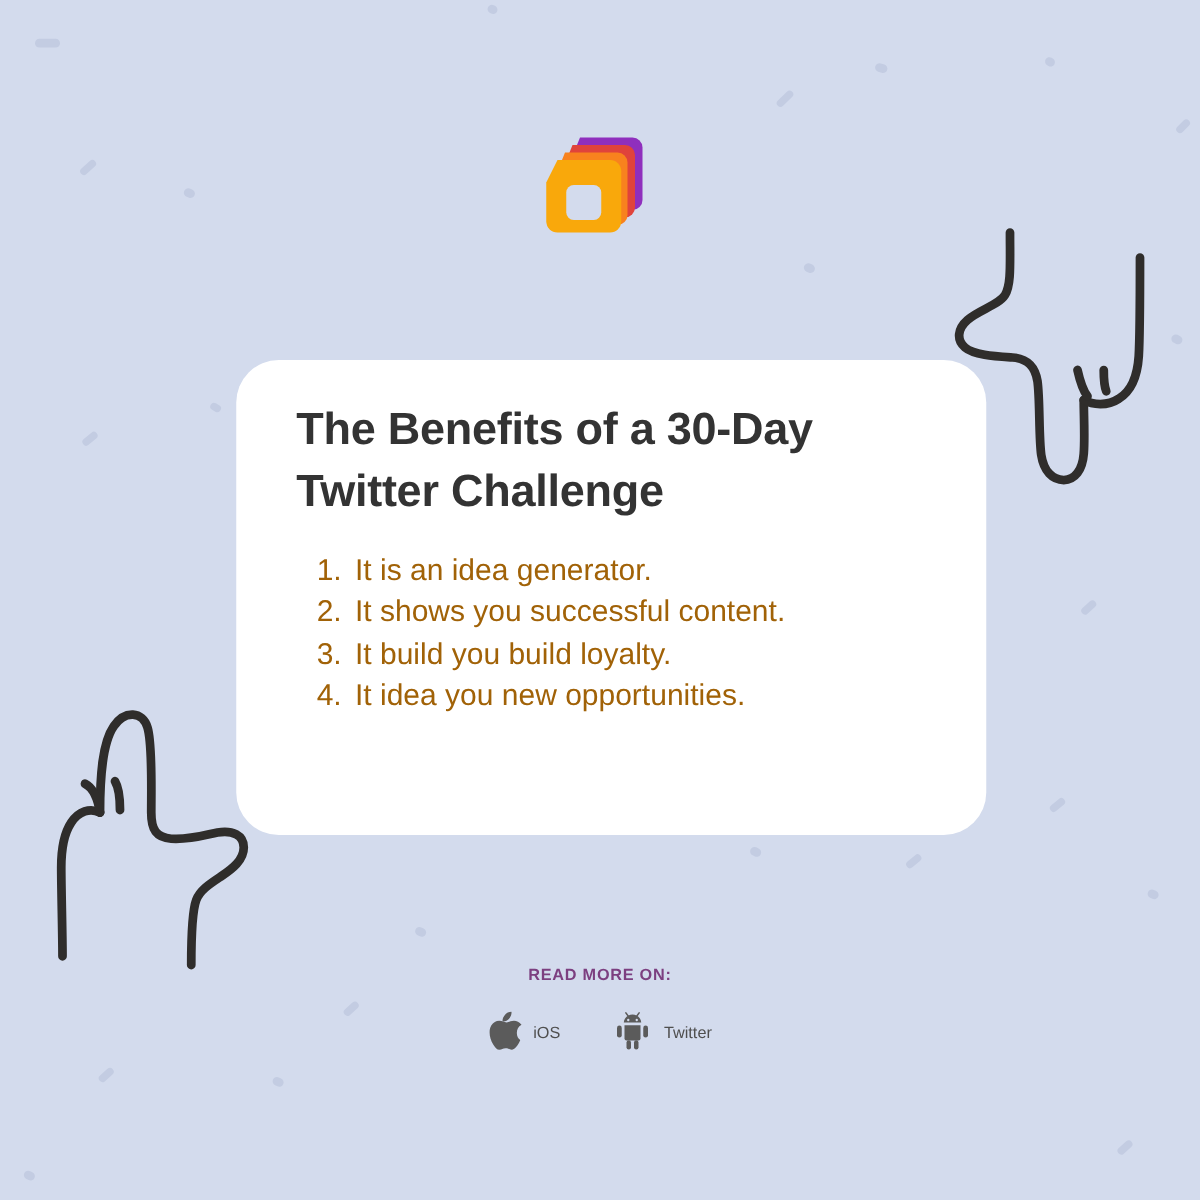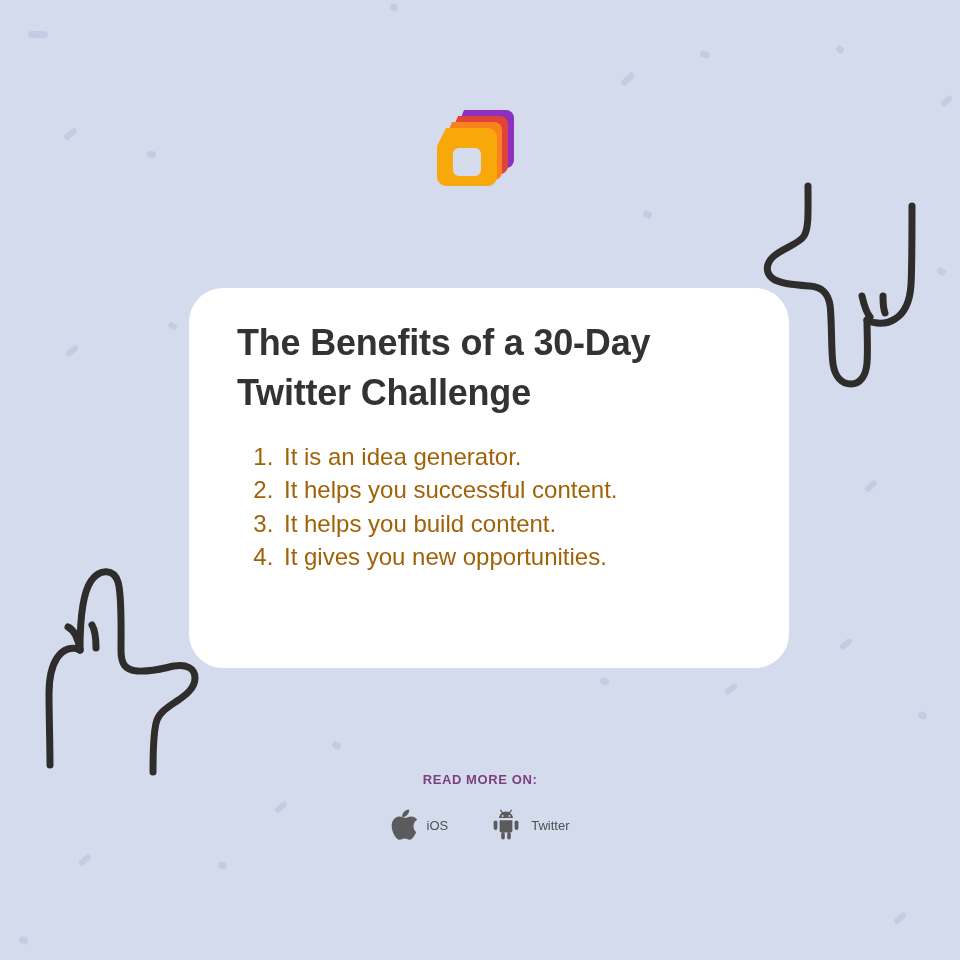--- a/index.html
+++ b/index.html
@@ -210,23 +210,23 @@
         <path d="M58 90 C56 77 52 70 46 67"></path>
         <path d="M74 88 C74 78 73 70 70 65"></path>
       </g>
     </svg>
   </div>
 
   <div id="card">
     <h1 id="card-title">The Benefits of a 30-Day Twitter Challenge</h1>
     <ol id="card-list">
       <li>It is an idea generator.</li>
-      <li>It helps you successful content.</li>
-      <li>It helps you build content.</li>
-      <li>It gives you new opportunities.</li>
+      <li>It shows you successful content.</li>
+      <li>It build you build loyalty.</li>
+      <li>It idea you new opportunities.</li>
     </ol>
   </div>
 
   <div id="footer">
     <div id="read-more-on">READ MORE ON:</div>
 
 
     <div id="stores">
       <div class="store-badge">
         <span>

